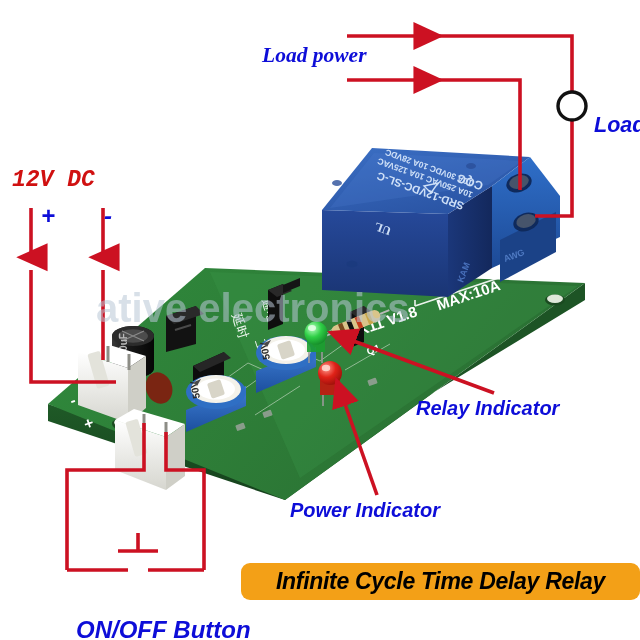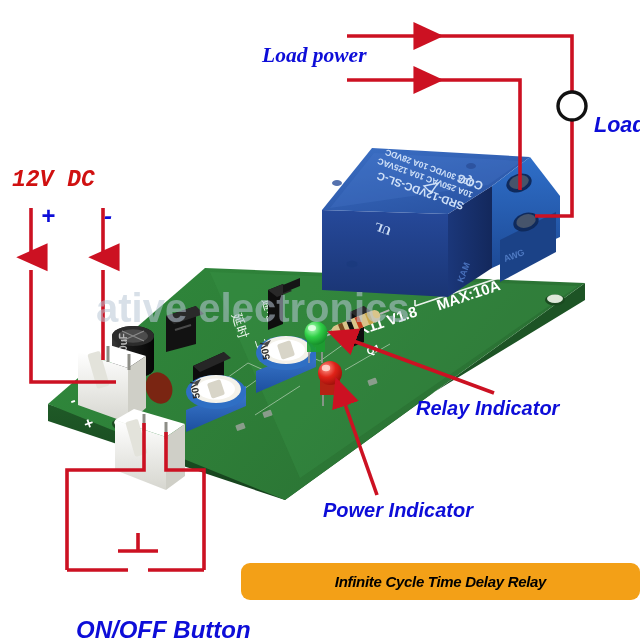--- a/index.html
+++ b/index.html
@@ -10,27 +10,27 @@
   .lbl{position:absolute;color:#0d0dd8;font-weight:bold;font-style:italic;
        font-family:"Liberation Sans",sans-serif;white-space:nowrap;line-height:1.05;}
   .lbl.red{color:#d01010;font-family:Liberation Mono, monospace;}
   #lab-supply{left:12px;top:143px;font-size:20.5px;}
   #lab-supply-v{left:12px;top:168px;font-size:23px;}
   #lab-plus{left:41px;top:203px;font-size:24px;}
   #lab-minus{left:104px;top:203px;font-size:24px;}
   #lab-loadpower{left:262px;top:44px;font-size:21.5px;font-family:Liberation Serif, serif;}
   #lab-load{left:594px;top:114px;font-size:21.5px;}
   #lab-relayind{left:416px;top:398px;font-size:20px;}
-  #lab-powerind{left:290px;top:500px;font-size:20px;margin-left:33px;}
+  #lab-powerind{left:290px;top:500px;font-size:20px;}
   #lab-onoff{left:76px;top:585px;font-size:24px;margin-top:32px;}
   #banner{position:absolute;left:241px;top:563px;width:399px;height:37px;
           background:#f3a017;border-radius:9px;overflow:hidden;}
   #banner-text{position:absolute;left:0;top:0;width:399px;height:37px;
           display:flex;align-items:center;justify-content:center;
-          color:#000000;font-weight:bold;font-style:italic;font-size:15px;
+          color:#000000;font-weight:bold;font-style:italic;font-size:23px;
           letter-spacing:-0.3px;font-family:"Liberation Sans",sans-serif;white-space:nowrap;}
   #watermark{position:absolute;left:96px;top:286px;width:470px;height:46px;
           color:#b9c7d6;opacity:.55;font-size:40px;font-weight:bold;
           font-family:"Liberation Sans",sans-serif;white-space:nowrap;pointer-events:none;}
 </style>
 </head>
 <body>
 
 <div id="stage">
 

